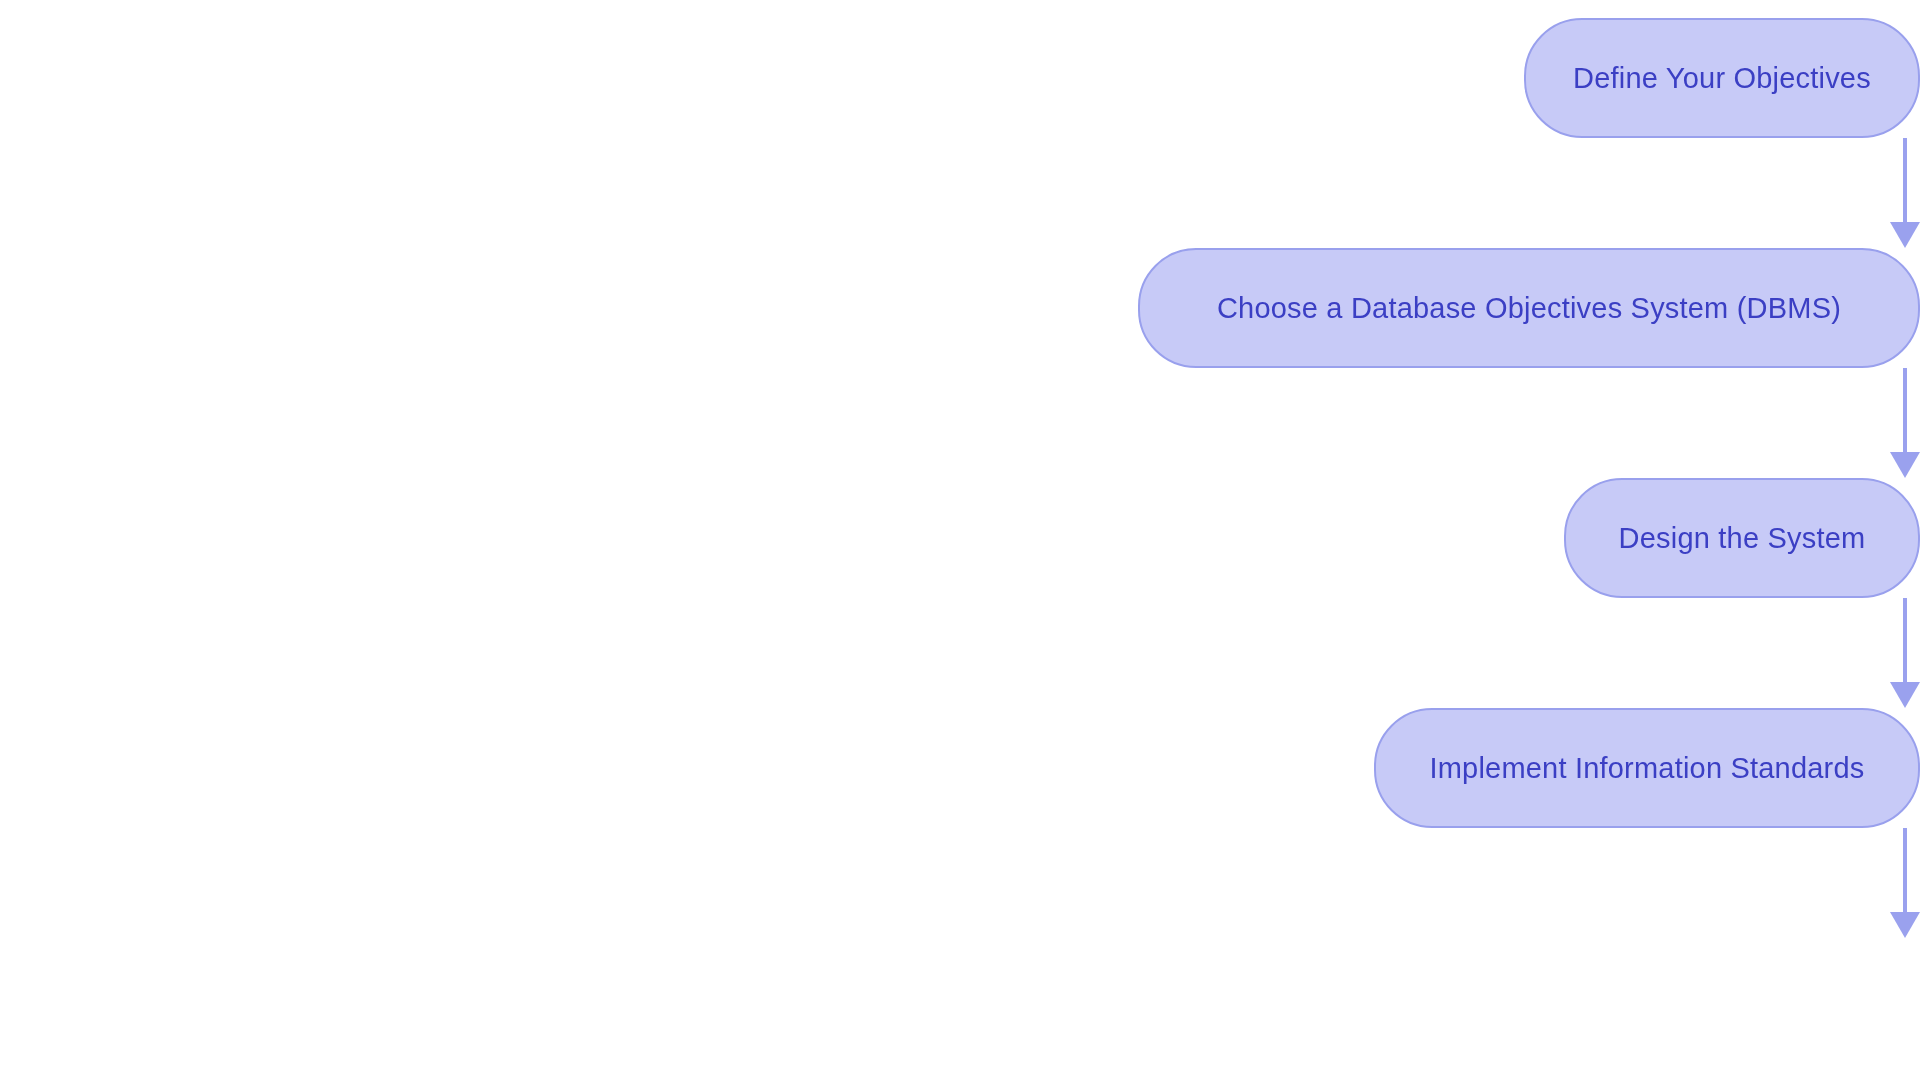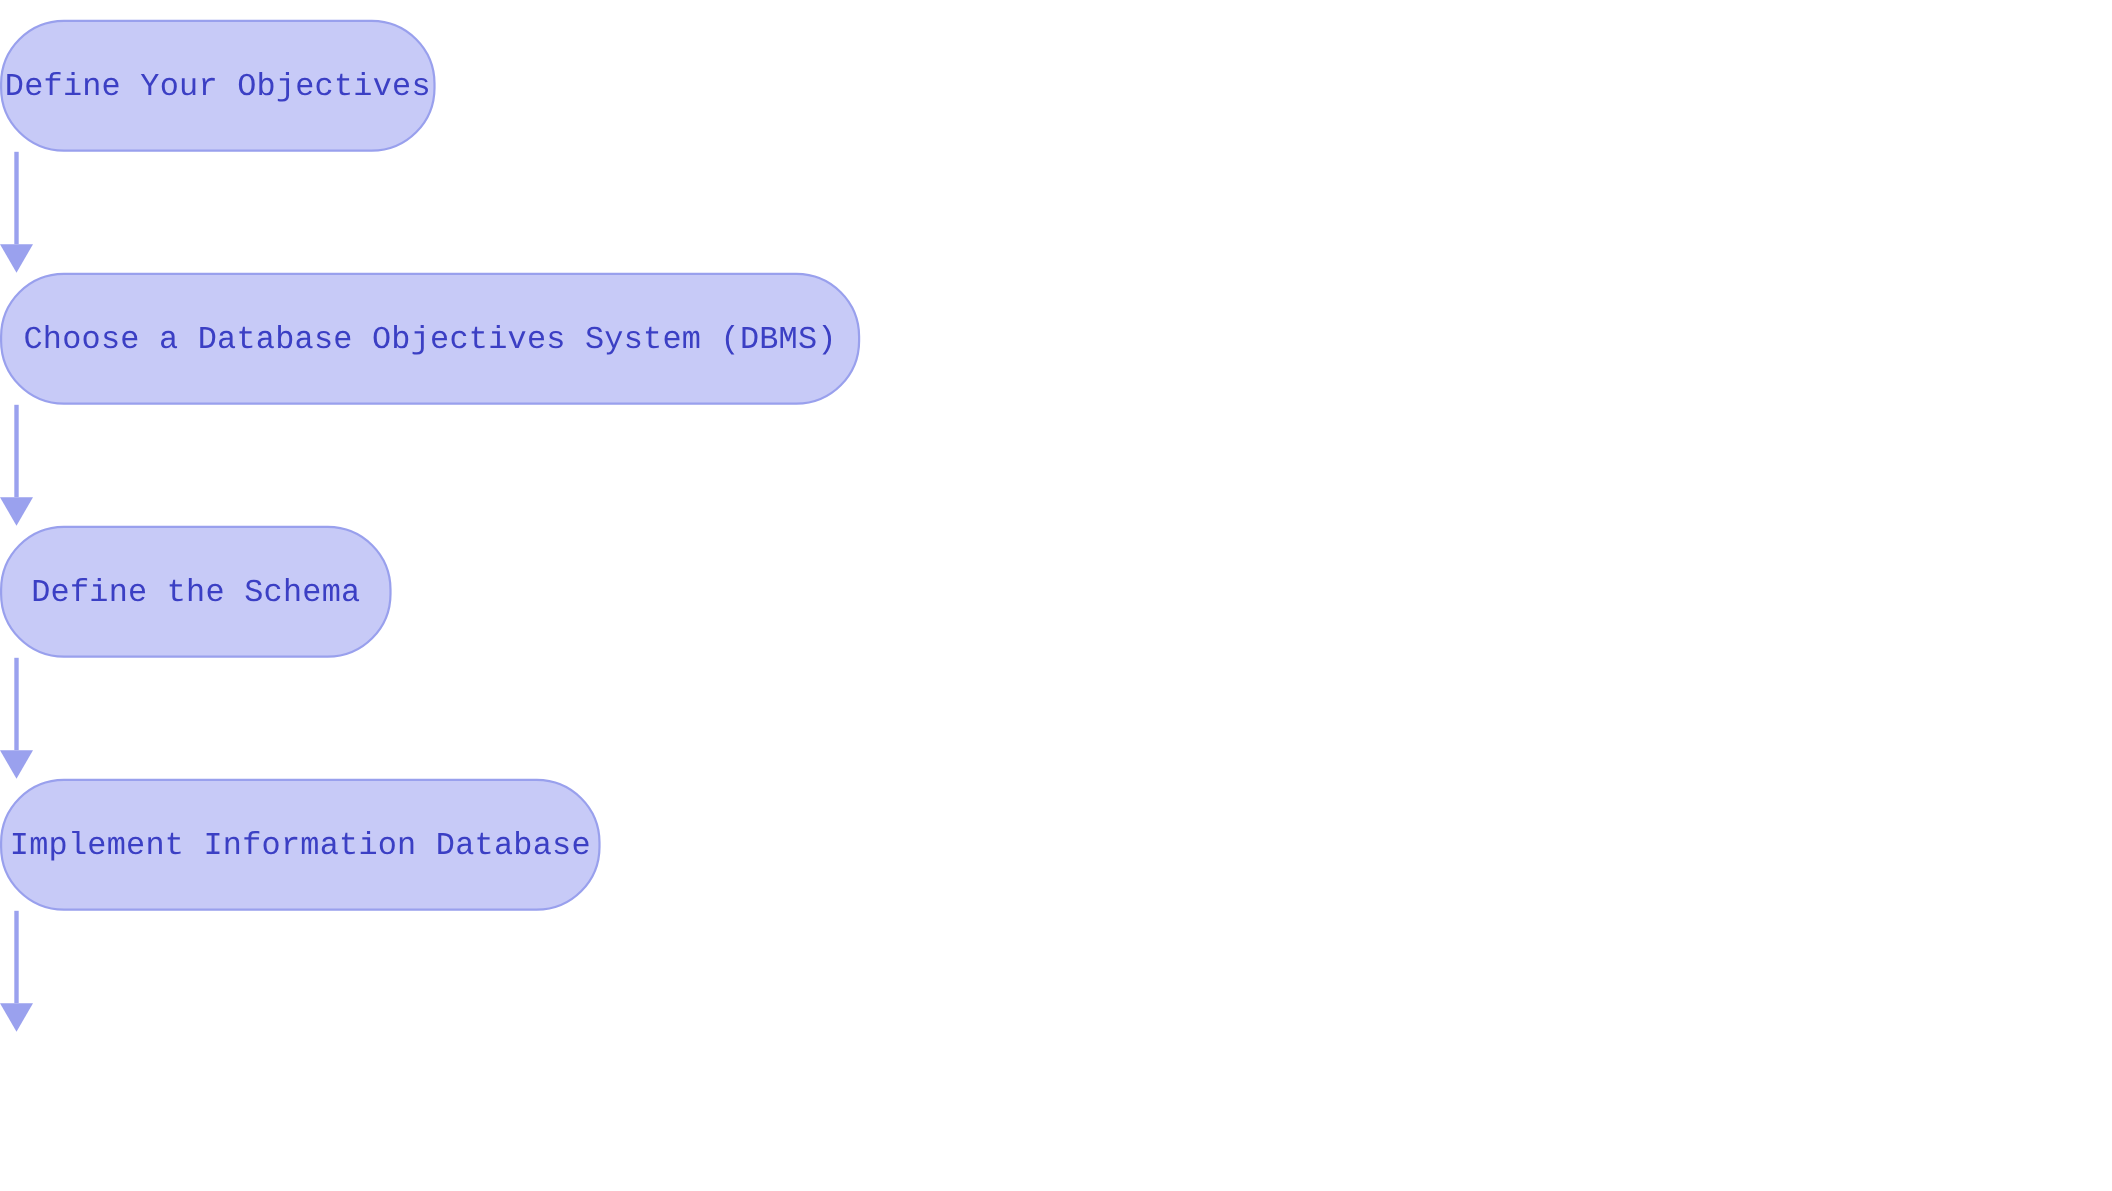--- a/index.html
+++ b/index.html
@@ -16,23 +16,22 @@
     background: var(--bg);
     font-family: "Liberation Sans", "DejaVu Sans", sans-serif;
     overflow: hidden;
   }
   .canvas {
     width: 1920px;
     height: 1083px;
     background: var(--bg);
     display: flex;
     flex-direction: column;
-    align-items: flex-start;
+    align-items: flex-end;
     padding-top: 18px;
-    font-family: Liberation Mono, monospace;
   }
   .node {
     height: 120px;
     border-radius: 58px;
     background: var(--node-fill);
     border: 2px solid var(--node-border);
     color: var(--node-text);
     display: flex;
     align-items: center;
     justify-content: center;
@@ -84,30 +83,30 @@
   <div class="node node-2">
     <span>Choose a Database Objectives System (DBMS)</span>
   </div>
 
   <div class="edge">
     <div class="shaft"></div>
     <div class="head"></div>
   </div>
 
   <div class="node node-3">
-    <span>Define the Schema</span>
+    <span>Design the System</span>
   </div>
 
   <div class="edge">
     <div class="shaft"></div>
     <div class="head"></div>
   </div>
 
   <div class="node node-4">
-    <span>Implement Information Database</span>
+    <span>Implement Information Standards</span>
   </div>
 
   <div class="edge">
     <div class="shaft"></div>
     <div class="head"></div>
   </div>
 
 
 </div>
 

